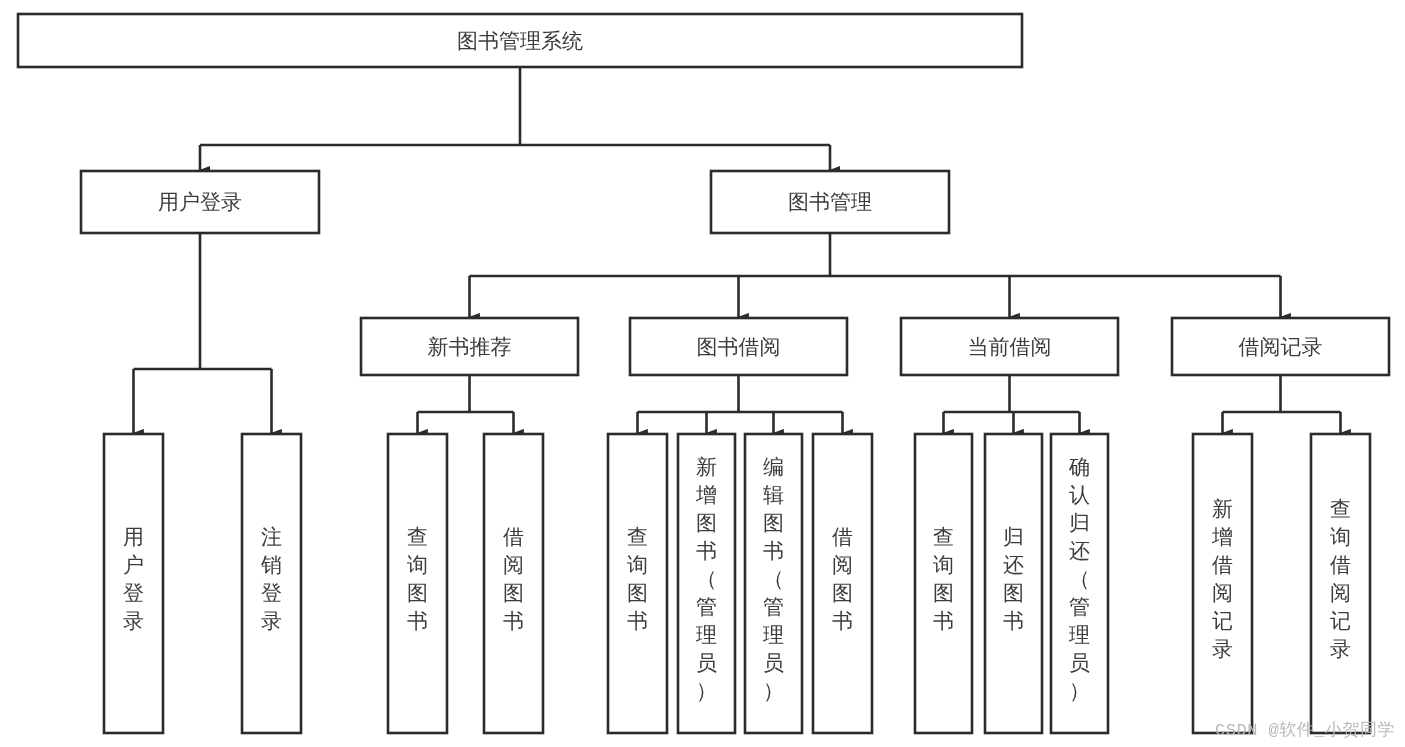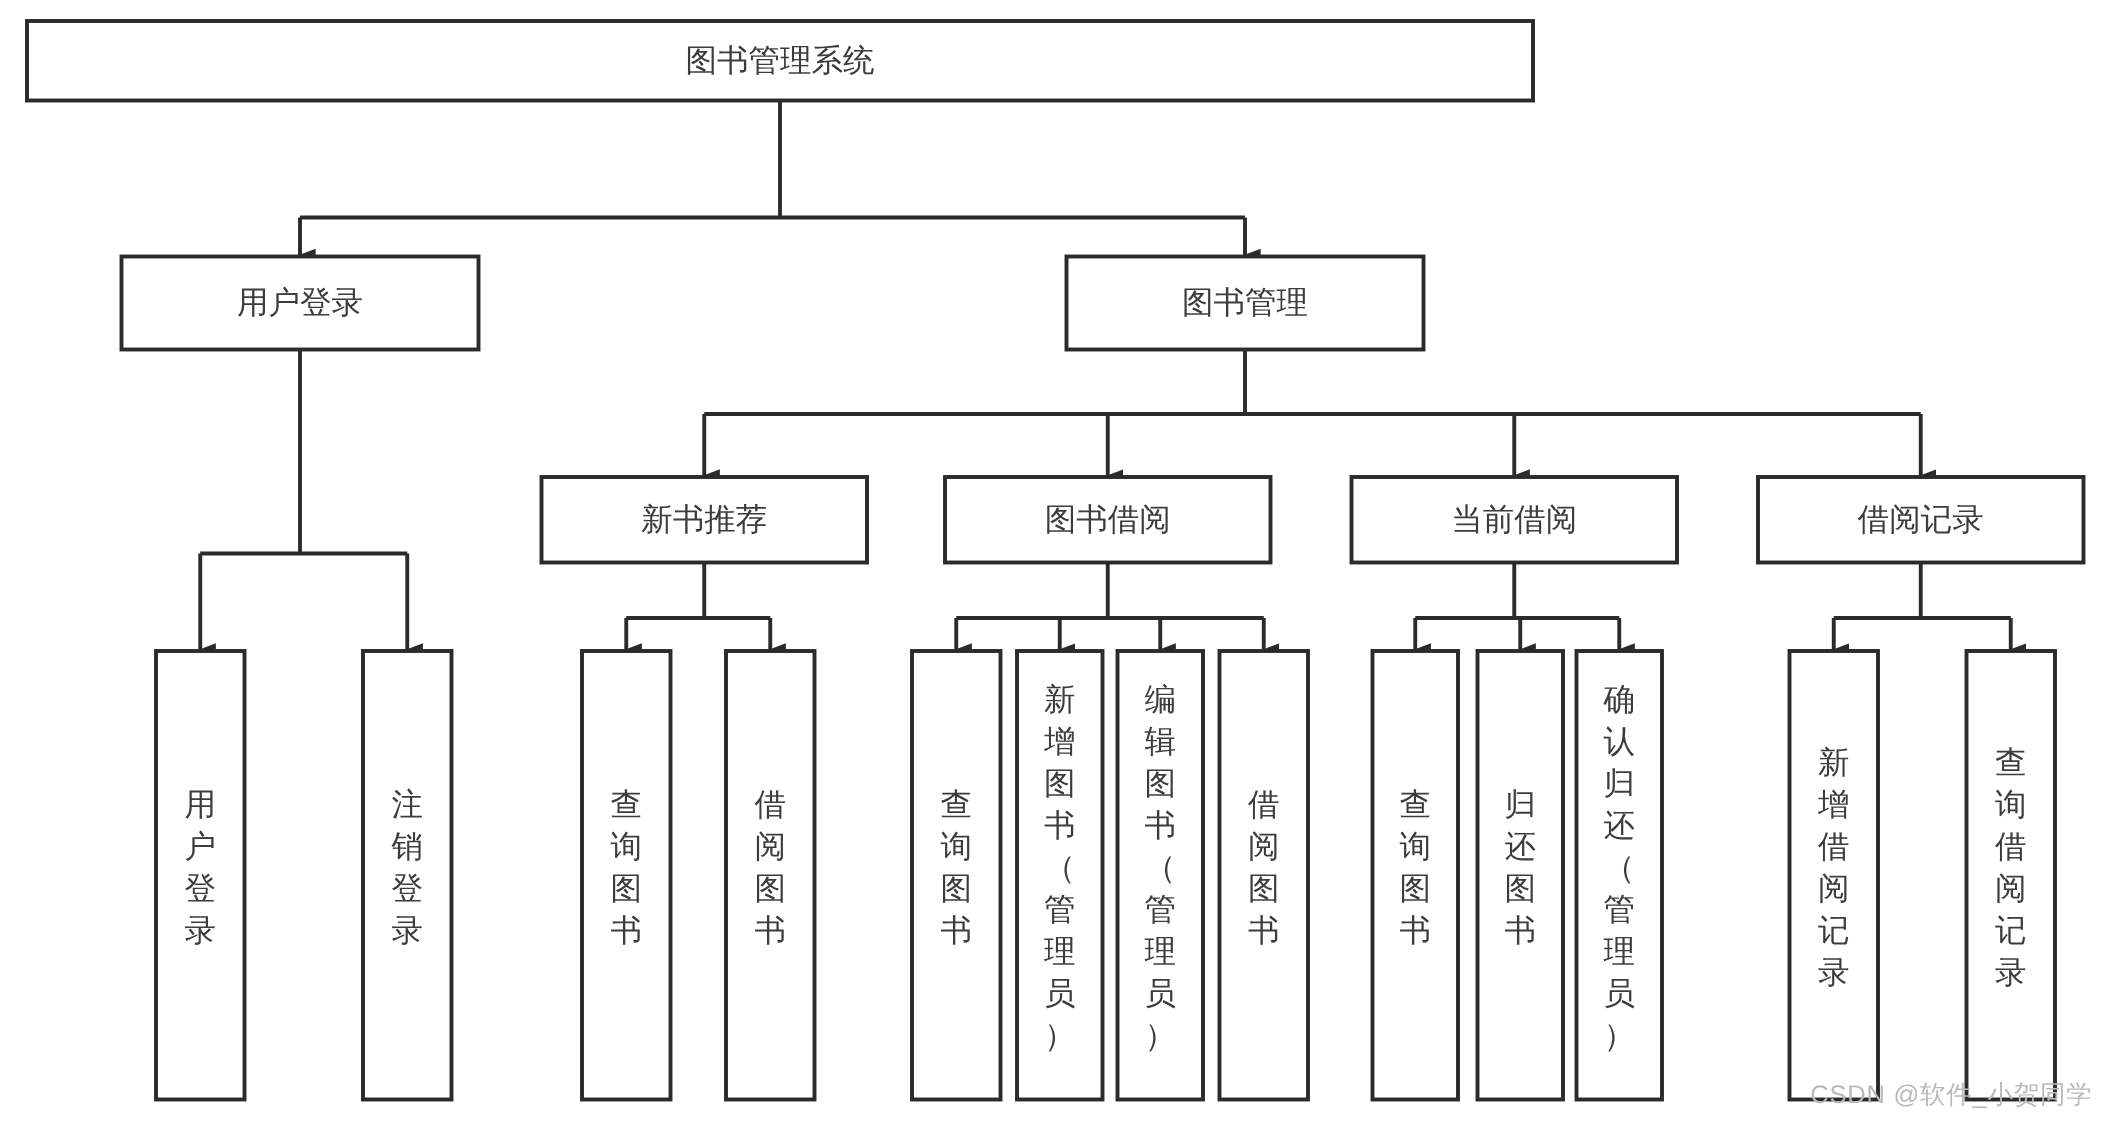--- a/index.html
+++ b/index.html
@@ -49,21 +49,21 @@
     font-family: "DejaVu Sans", "Liberation Sans", sans-serif;
     font-size: 21px;
     text-anchor: middle;
   }
   .watermark {
     position: absolute;
     right: 10px;
     bottom: 6px;
     color: #b9b9b9;
     font-size: 17px;
-    font-family: Liberation Sans, sans-serif;
+    font-family: Liberation Mono, monospace;
     letter-spacing: 0.5px;
     white-space: nowrap;
     pointer-events: none;
   }
 </style>
 </head>
 <body>
 
 <div id="diagram-root">
 

